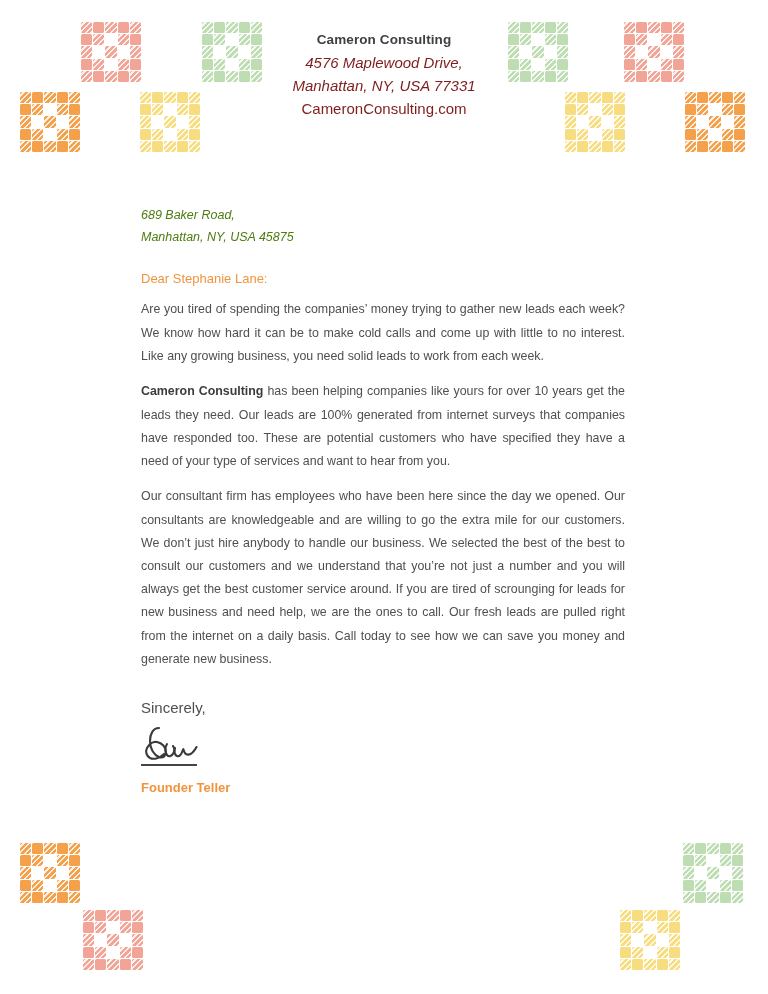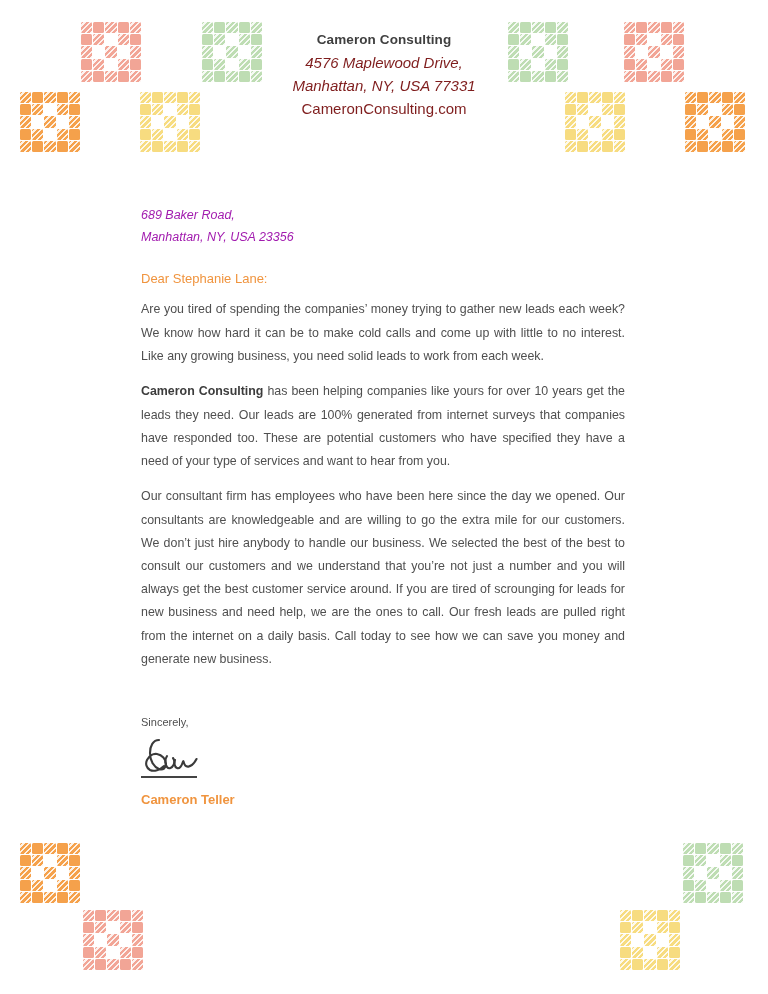--- a/index.html
+++ b/index.html
@@ -84,39 +84,39 @@
   .letter {
     position: absolute;
     left: 141px;
     top: 205px;
     width: 484px;
   }
   .recipient {
     font-style: italic;
     font-size: 12.5px;
     line-height: 1.72;
-    color: #a21caf;
+    color: #4d7c0f;
   }
   .salutation {
     margin-top: 23px;
     font-size: 13px;
     font-weight: normal;
     color: #F0943E;
   }
   .para {
     font-size: 12.4px;
     line-height: 1.87;
     text-align: justify;
     color: #4f4f4f;
   }
   .para b { color: #3c3c3c; }
 
   .closing {
-    margin-top: 45px;
-    font-size: 11px;
+    margin-top: 28px;
+    font-size: 15px;
     color: #4f4f4f;
   }
   .signature-mark {
     margin-top: 6px;
     height: 44px;
     width: 64px;
   }
   .sig-rule {
     width: 56px;
     height: 2px;
@@ -364,21 +364,21 @@
     <div class="company-line italic">4576 Maplewood Drive,</div>
     <div class="company-line italic">Manhattan, NY, USA 77331</div>
     <div class="company-line">CameronConsulting.com</div>
   </div>
 </div>
 
 <div class="letter">
 
   <div class="recipient">
     <div>689 Baker Road,</div>
-    <div>Manhattan, NY, USA 23356</div>
+    <div>Manhattan, NY, USA 45875</div>
   </div>
 
   <div class="salutation">Dear Stephanie Lane:</div>
 
   <p class="para">Are you tired of spending the companies’ money trying to gather new leads each week? We know how hard it can be to make cold calls and come up with little to no interest. Like any growing business, you need solid leads to work from each week.</p>
 
   <p class="para"><b>Cameron Consulting</b><span> has been helping companies like yours for over 10 years get the leads they need. Our leads are 100% generated from internet surveys that companies have responded too. These are potential customers who have specified they have a need of your type of services and want to hear from you.</span></p>
 
   <p class="para">Our consultant firm has employees who have been here since the day we opened. Our consultants are knowledgeable and are willing to go the extra mile for our customers. We don’t just hire anybody to handle our business. We selected the best of the best to consult our customers and we understand that you’re not just a number and you will always get the best customer service around. If you are tired of scrounging for leads for new business and need help, we are the ones to call. Our fresh leads are pulled right from the internet on a daily basis. Call today to see how we can save you money and generate new business.</p>
 
@@ -388,21 +388,21 @@
     <svg viewBox="0 0 64 44" width="64" height="44" aria-hidden="true">
       <g fill="none" stroke="#3a3a3a" stroke-width="2.1" stroke-linecap="round" stroke-linejoin="round">
         <path d="M18 6 C12 6 9 12 9 19 C9 27 13 33 18 35 C22 36.5 25 34 25 30 C25 25 21 21 16 20 C12 19.3 8 22 6 26 C4.2 29.6 5.4 34 9 36 C13 38 19 36 23 32"></path>
         <path d="M26 22 C24 25 23.5 30 26 33 C28 35.4 31 34 32.5 31 C33.6 28.8 33.2 25.6 32 24"></path>
         <path d="M34 26 C33 29 33.4 33 36 34 C38.6 35 40.5 32 41.5 29 C42 27.4 42.3 26.4 42.6 27.8 C43.2 30.6 44.6 33 47.5 32.6 C51 32.1 53.6 28.6 55.5 25"></path>
       </g>
     </svg>
   </div>
   <div class="sig-rule"></div>
 
-  <div class="sign-name">Cameron Teller</div>
+  <div class="sign-name">Founder Teller</div>
 </div>
 
 <div id="footer-motifs">
     <div class="motif c-orange" style="left: 20px; top: 843px; position: absolute;">
       <i class="on"></i>
       <i class="bar"></i>
       <i class="on"></i>
       <i class="bar"></i>
       <i class="on"></i>
       <i class="bar"></i>

